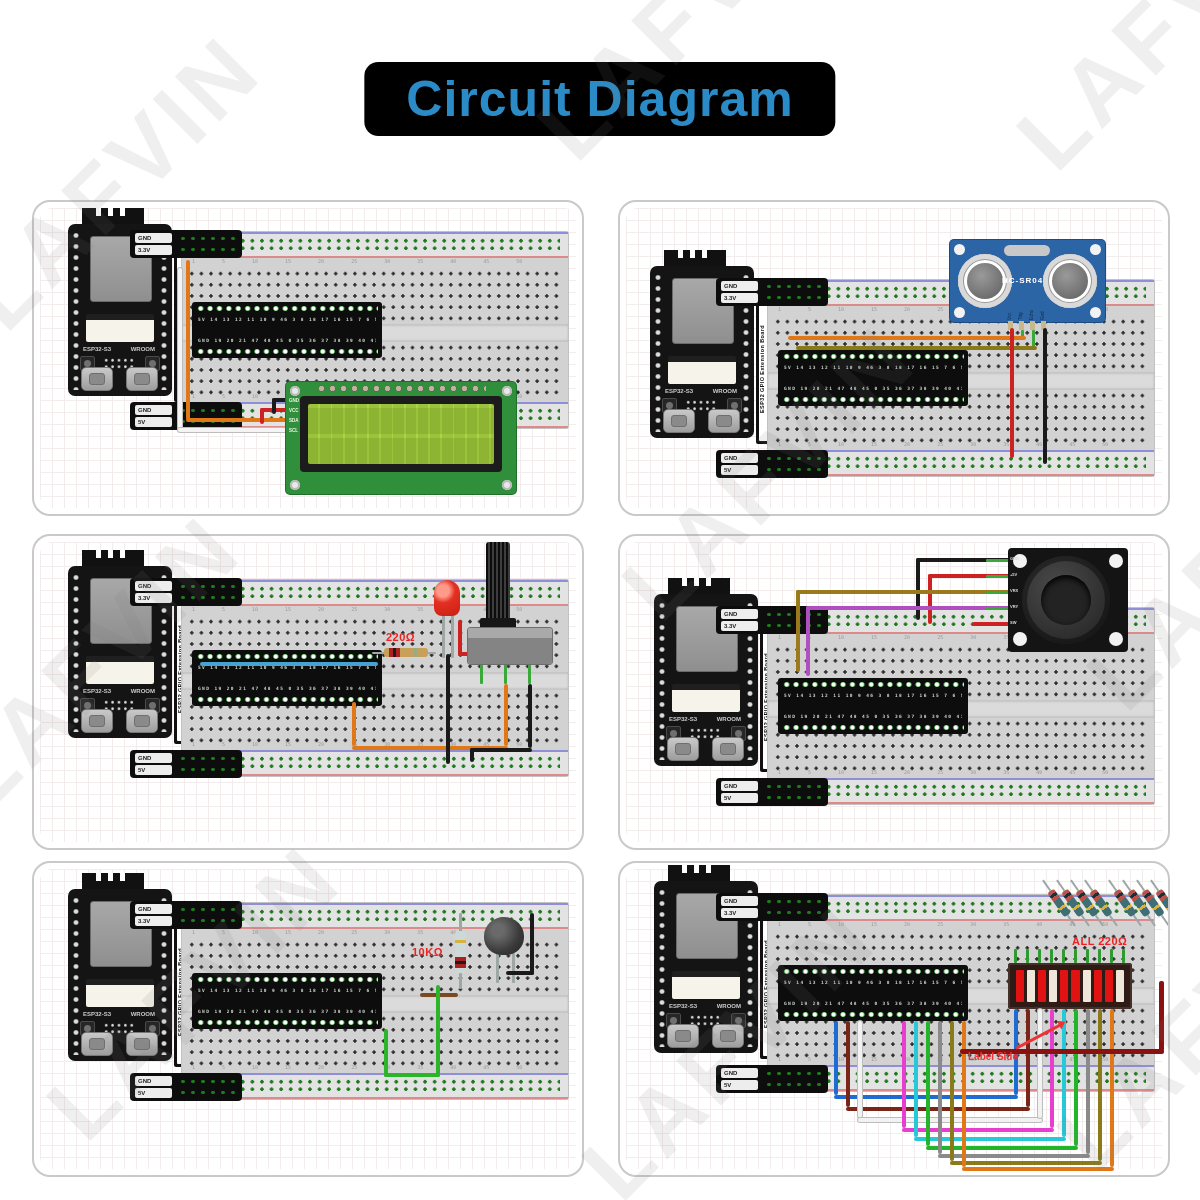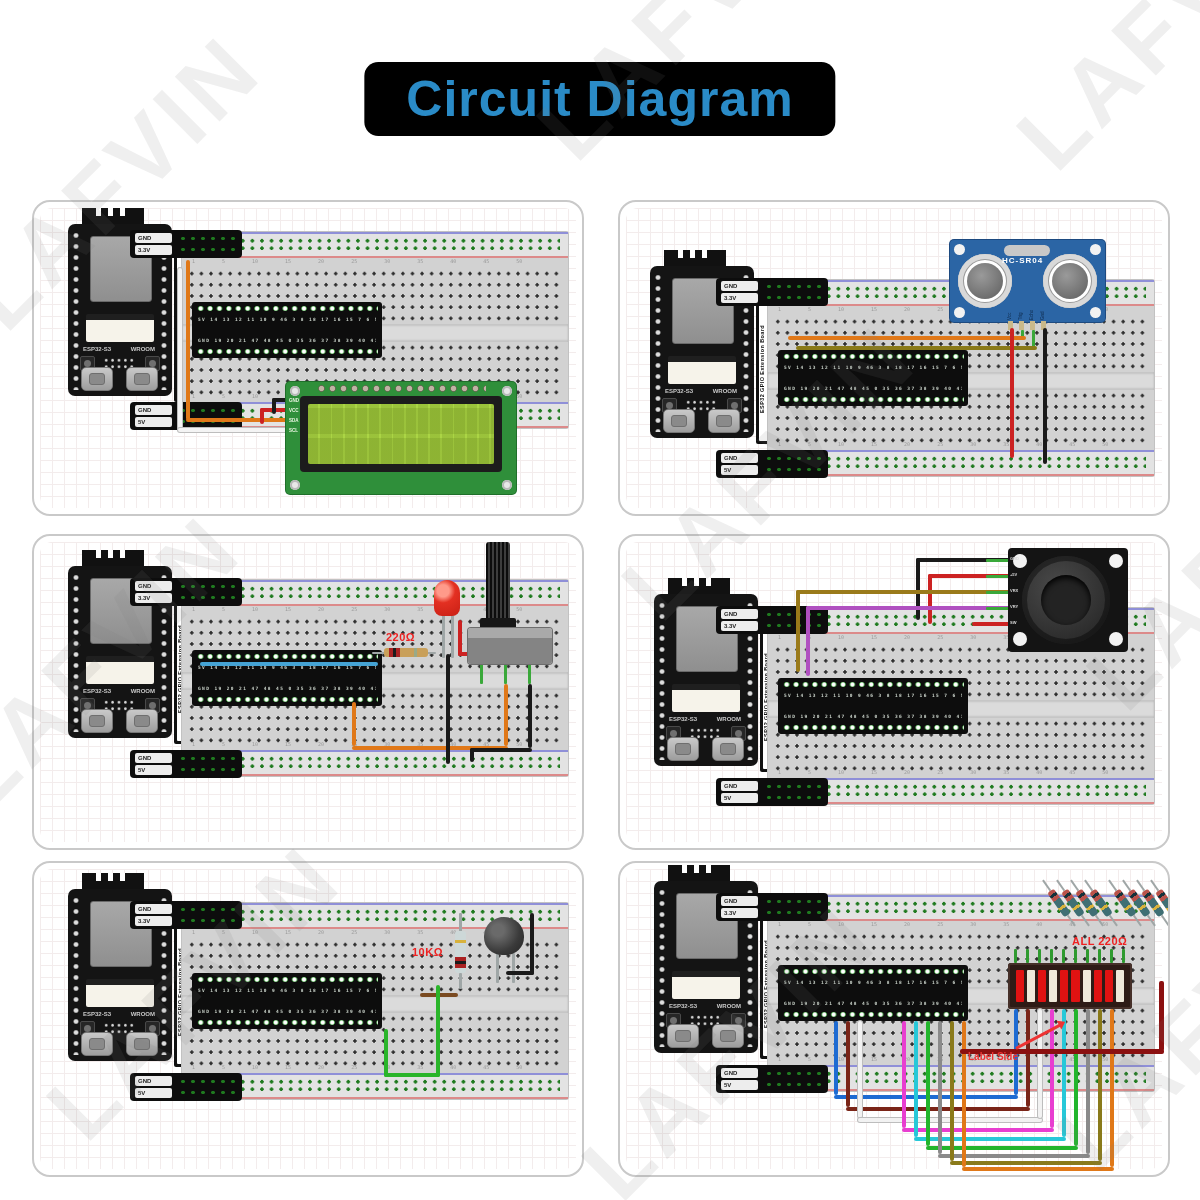--- a/index.html
+++ b/index.html
@@ -293,21 +293,21 @@
       </div>
     </div>
     <div class="sr04" style="left:330px;top:38px">
       <div class="shole" style="left:4px;top:4px"></div>
       <div class="shole" style="right:4px;top:4px"></div>
       <div class="shole" style="left:4px;bottom:4px"></div>
       <div class="shole" style="right:4px;bottom:4px"></div>
       <div class="oval" style="left:54px;top:5px"></div>
       <div class="tdc" style="left:8px;top:14px"></div>
       <div class="tdc" style="right:8px;top:14px"></div>
-      <span class="srlbl" style="left:52px;top:16px">HC-SR04</span>
+      <span class="srlbl" style="left:52px;top:36px">HC-SR04</span>
       <span class="vlbl" style="left:57px;bottom:2px">Vcc</span>
       <span class="vlbl" style="left:68px;bottom:2px">Trig</span>
       <span class="vlbl" style="left:79px;bottom:2px">Echo</span>
       <span class="vlbl" style="left:90px;bottom:2px">Gnd</span>
       <div class="pad" style="left:58px;bottom:-8px"></div>
       <div class="pad" style="left:69px;bottom:-8px"></div>
       <div class="pad" style="left:80px;bottom:-8px"></div>
       <div class="pad" style="left:91px;bottom:-8px"></div>
     </div>
     <i class="stub" style="left:401px;top:128px;width:3px;height:10px;background:#3aa83a"></i>

